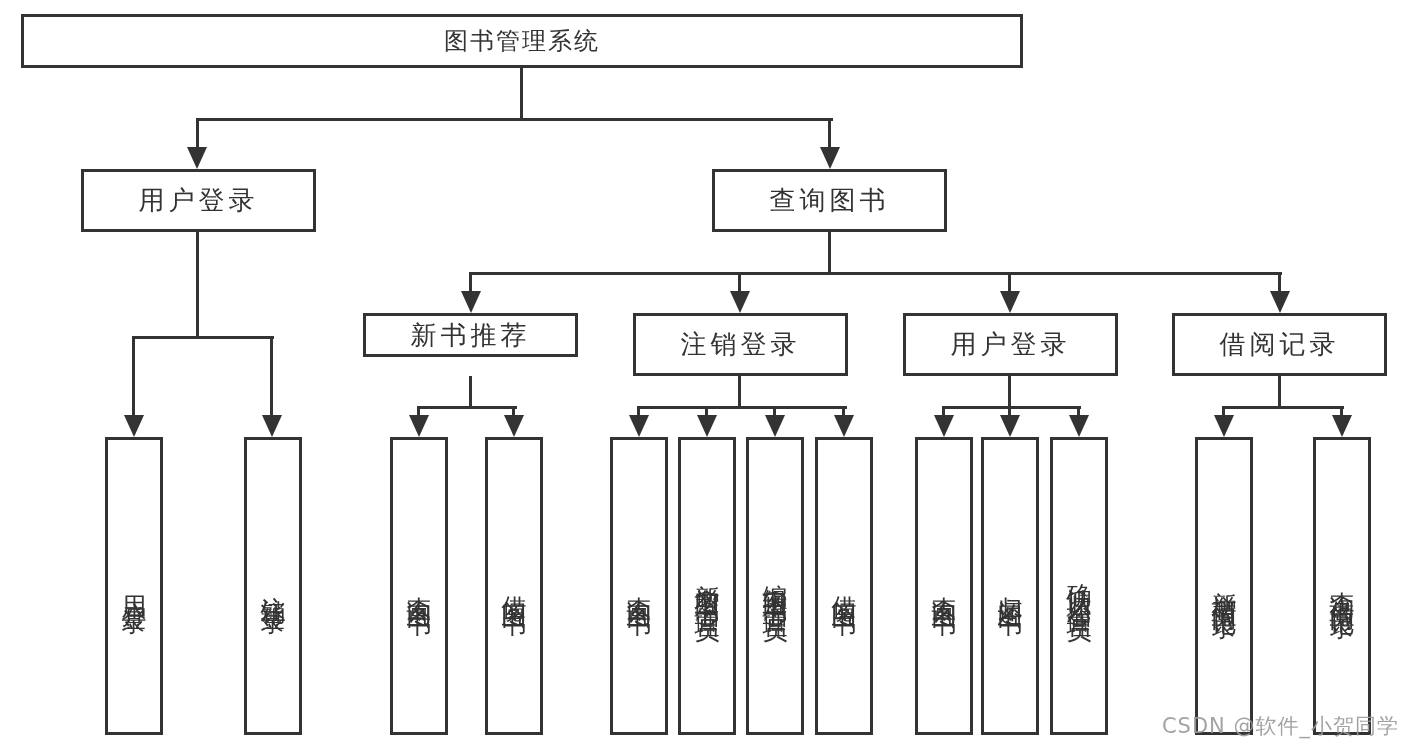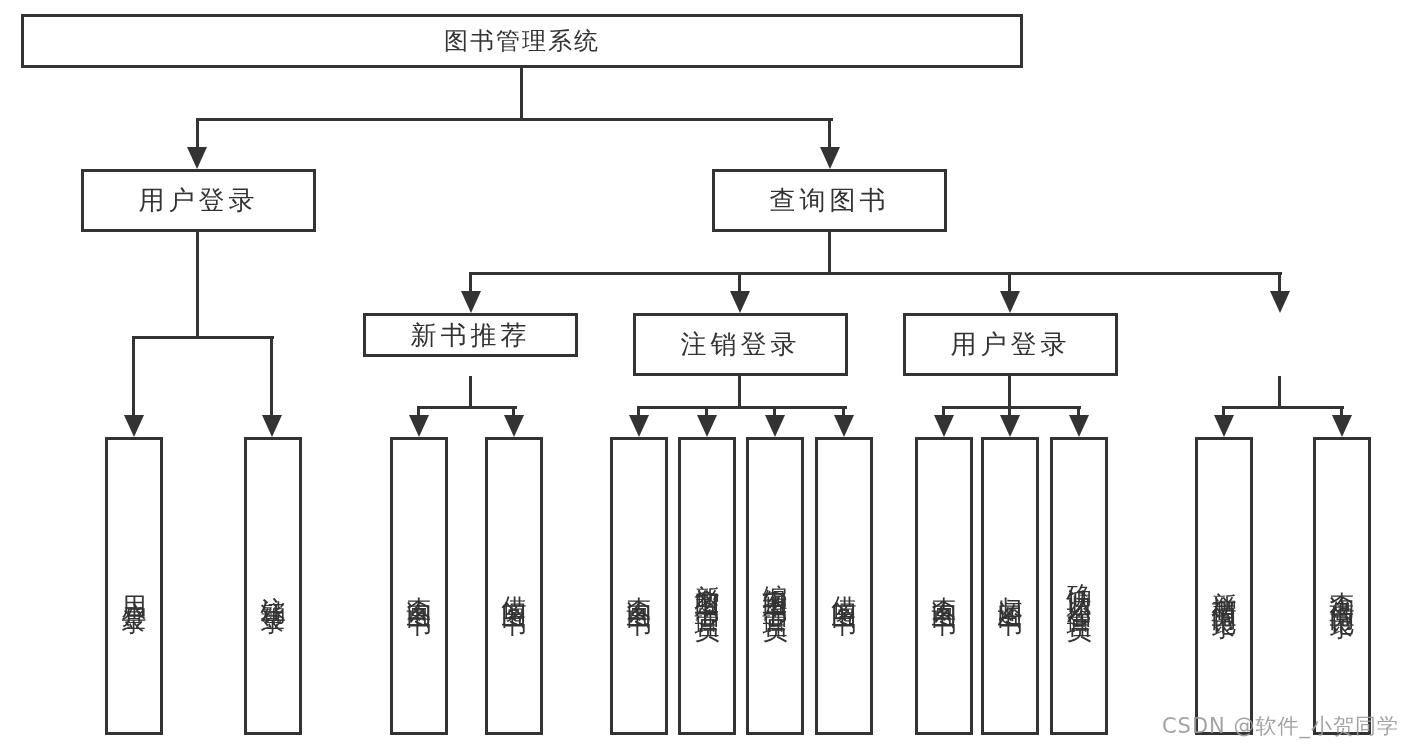--- a/index.html
+++ b/index.html
@@ -161,20 +161,23 @@
 
   <div class="hbox" style="left:363px; top:313px; width:215px; height:44px;">
     <span>新书推荐</span>
   </div>
   <div class="hbox" style="left:633px; top:313px; width:215px; height:63px;">
     <span>注销登录</span>
   </div>
   <div class="hbox" style="left:903px; top:313px; width:215px; height:63px;">
     <span>用户登录</span>
   </div>
+  <div class="hbox" style="left:1172px; top:313px; width:215px; height:63px;">
+    <span>借阅记录</span>
+  </div>
 
   <div class="vleaf" style="left:105px;">
     <span>用户登录</span>
   </div>
   <div class="vleaf" style="left:244px;">
     <span>注销登录</span>
   </div>
 
   <div class="vleaf" style="left:390px;">
     <span>查询图书</span>

